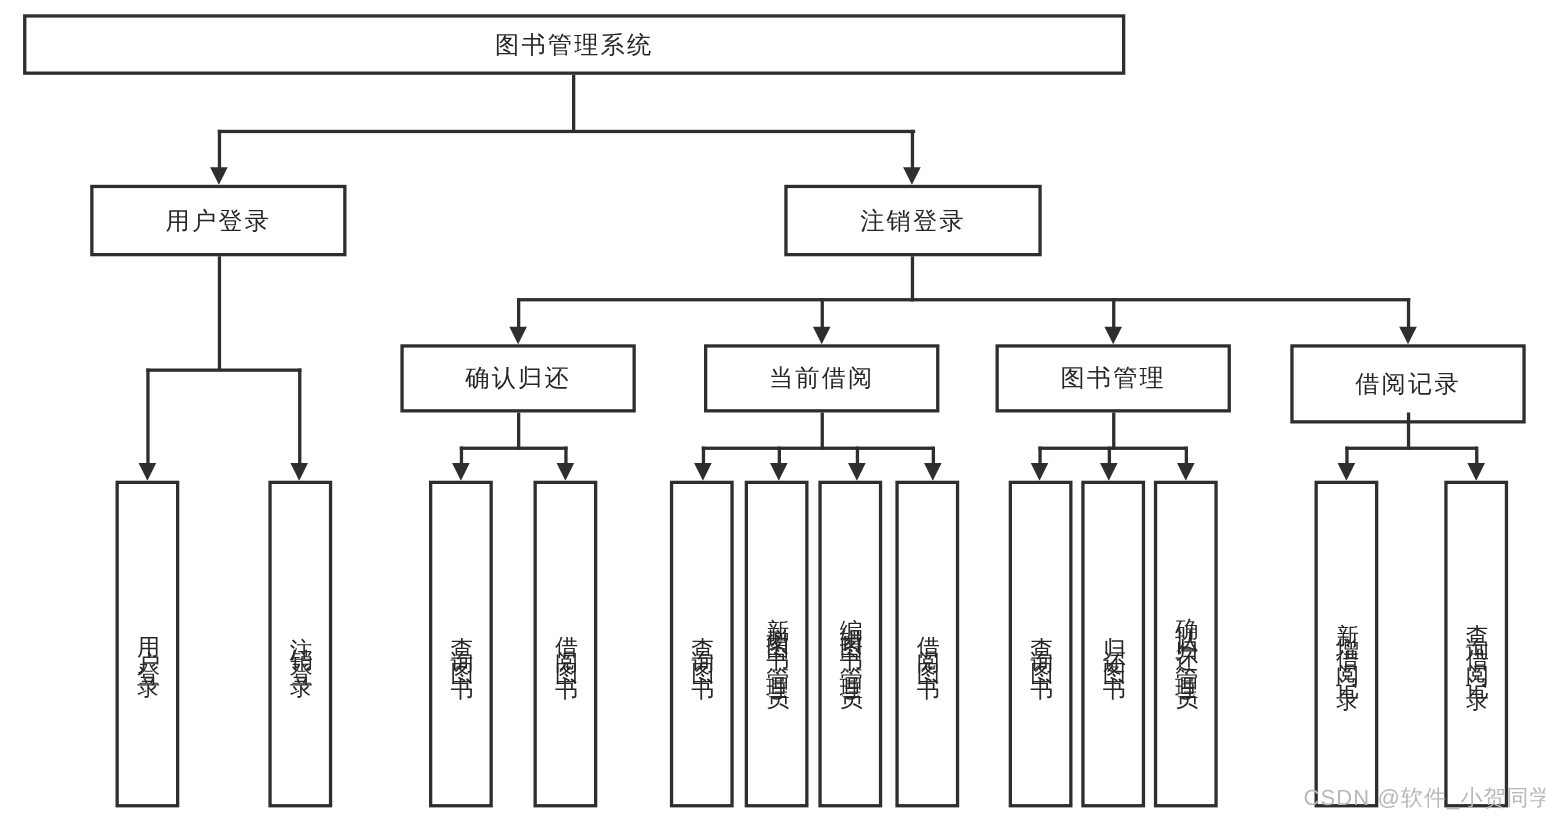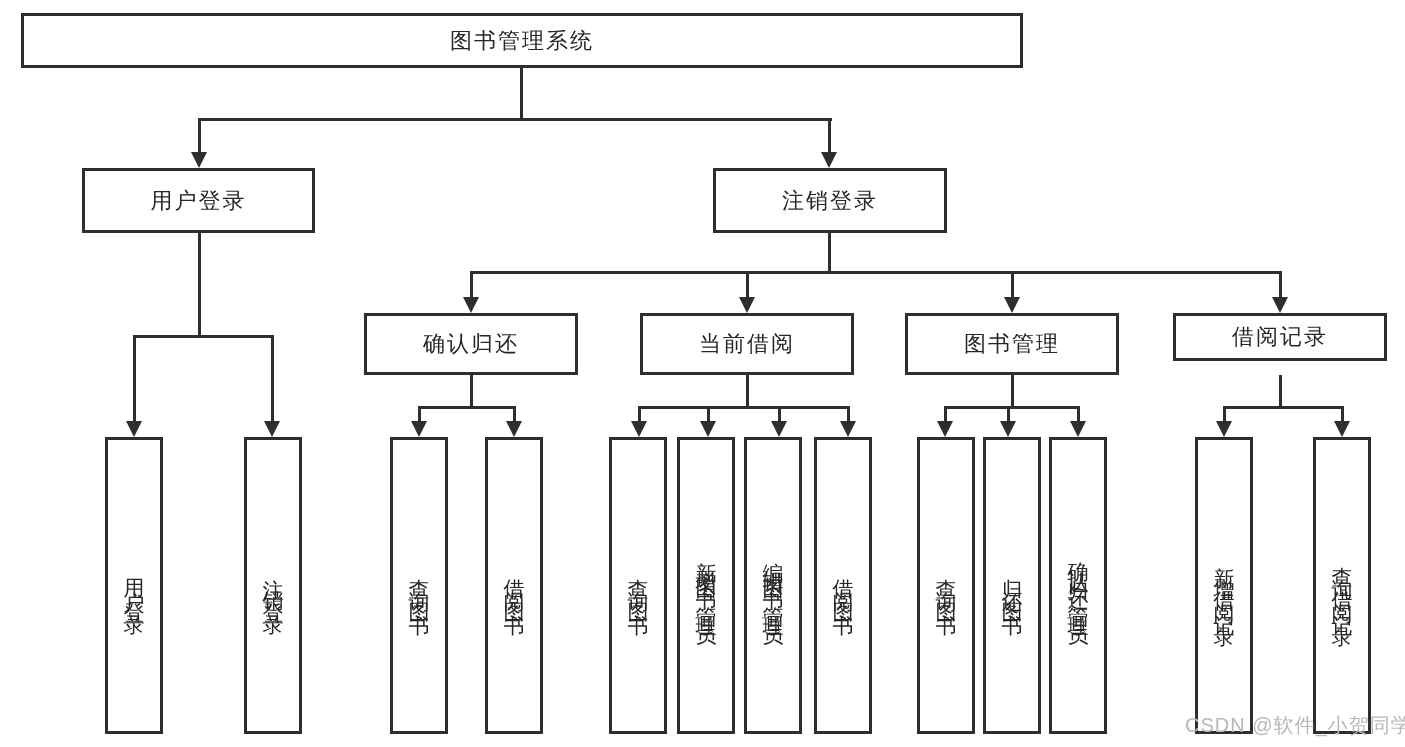--- a/index.html
+++ b/index.html
@@ -64,21 +64,21 @@
 
   <div class="node h" style="left:364px;top:313px;width:214px;height:62px">
     <span>确认归还</span>
   </div>
   <div class="node h" style="left:640px;top:313px;width:214px;height:62px">
     <span>当前借阅</span>
   </div>
   <div class="node h" style="left:905px;top:313px;width:214px;height:62px">
     <span>图书管理</span>
   </div>
-  <div class="node h" style="left:1173px;top:313px;width:214px;height:48px">
+  <div class="node h" style="left:1173px;top:313px;width:214px;height:72px">
     <span>借阅记录</span>
   </div>
 
   <div class="vl" style="left:470px;top:375px;height:34px"></div>
   <div class="vl" style="left:746px;top:375px;height:34px"></div>
   <div class="vl" style="left:1011px;top:375px;height:34px"></div>
   <div class="vl" style="left:1279px;top:375px;height:34px"></div>
 
   <div class="hl" style="left:418px;top:406px;width:98px"></div>
   <div class="vl" style="left:418px;top:406px;height:16px"></div>

